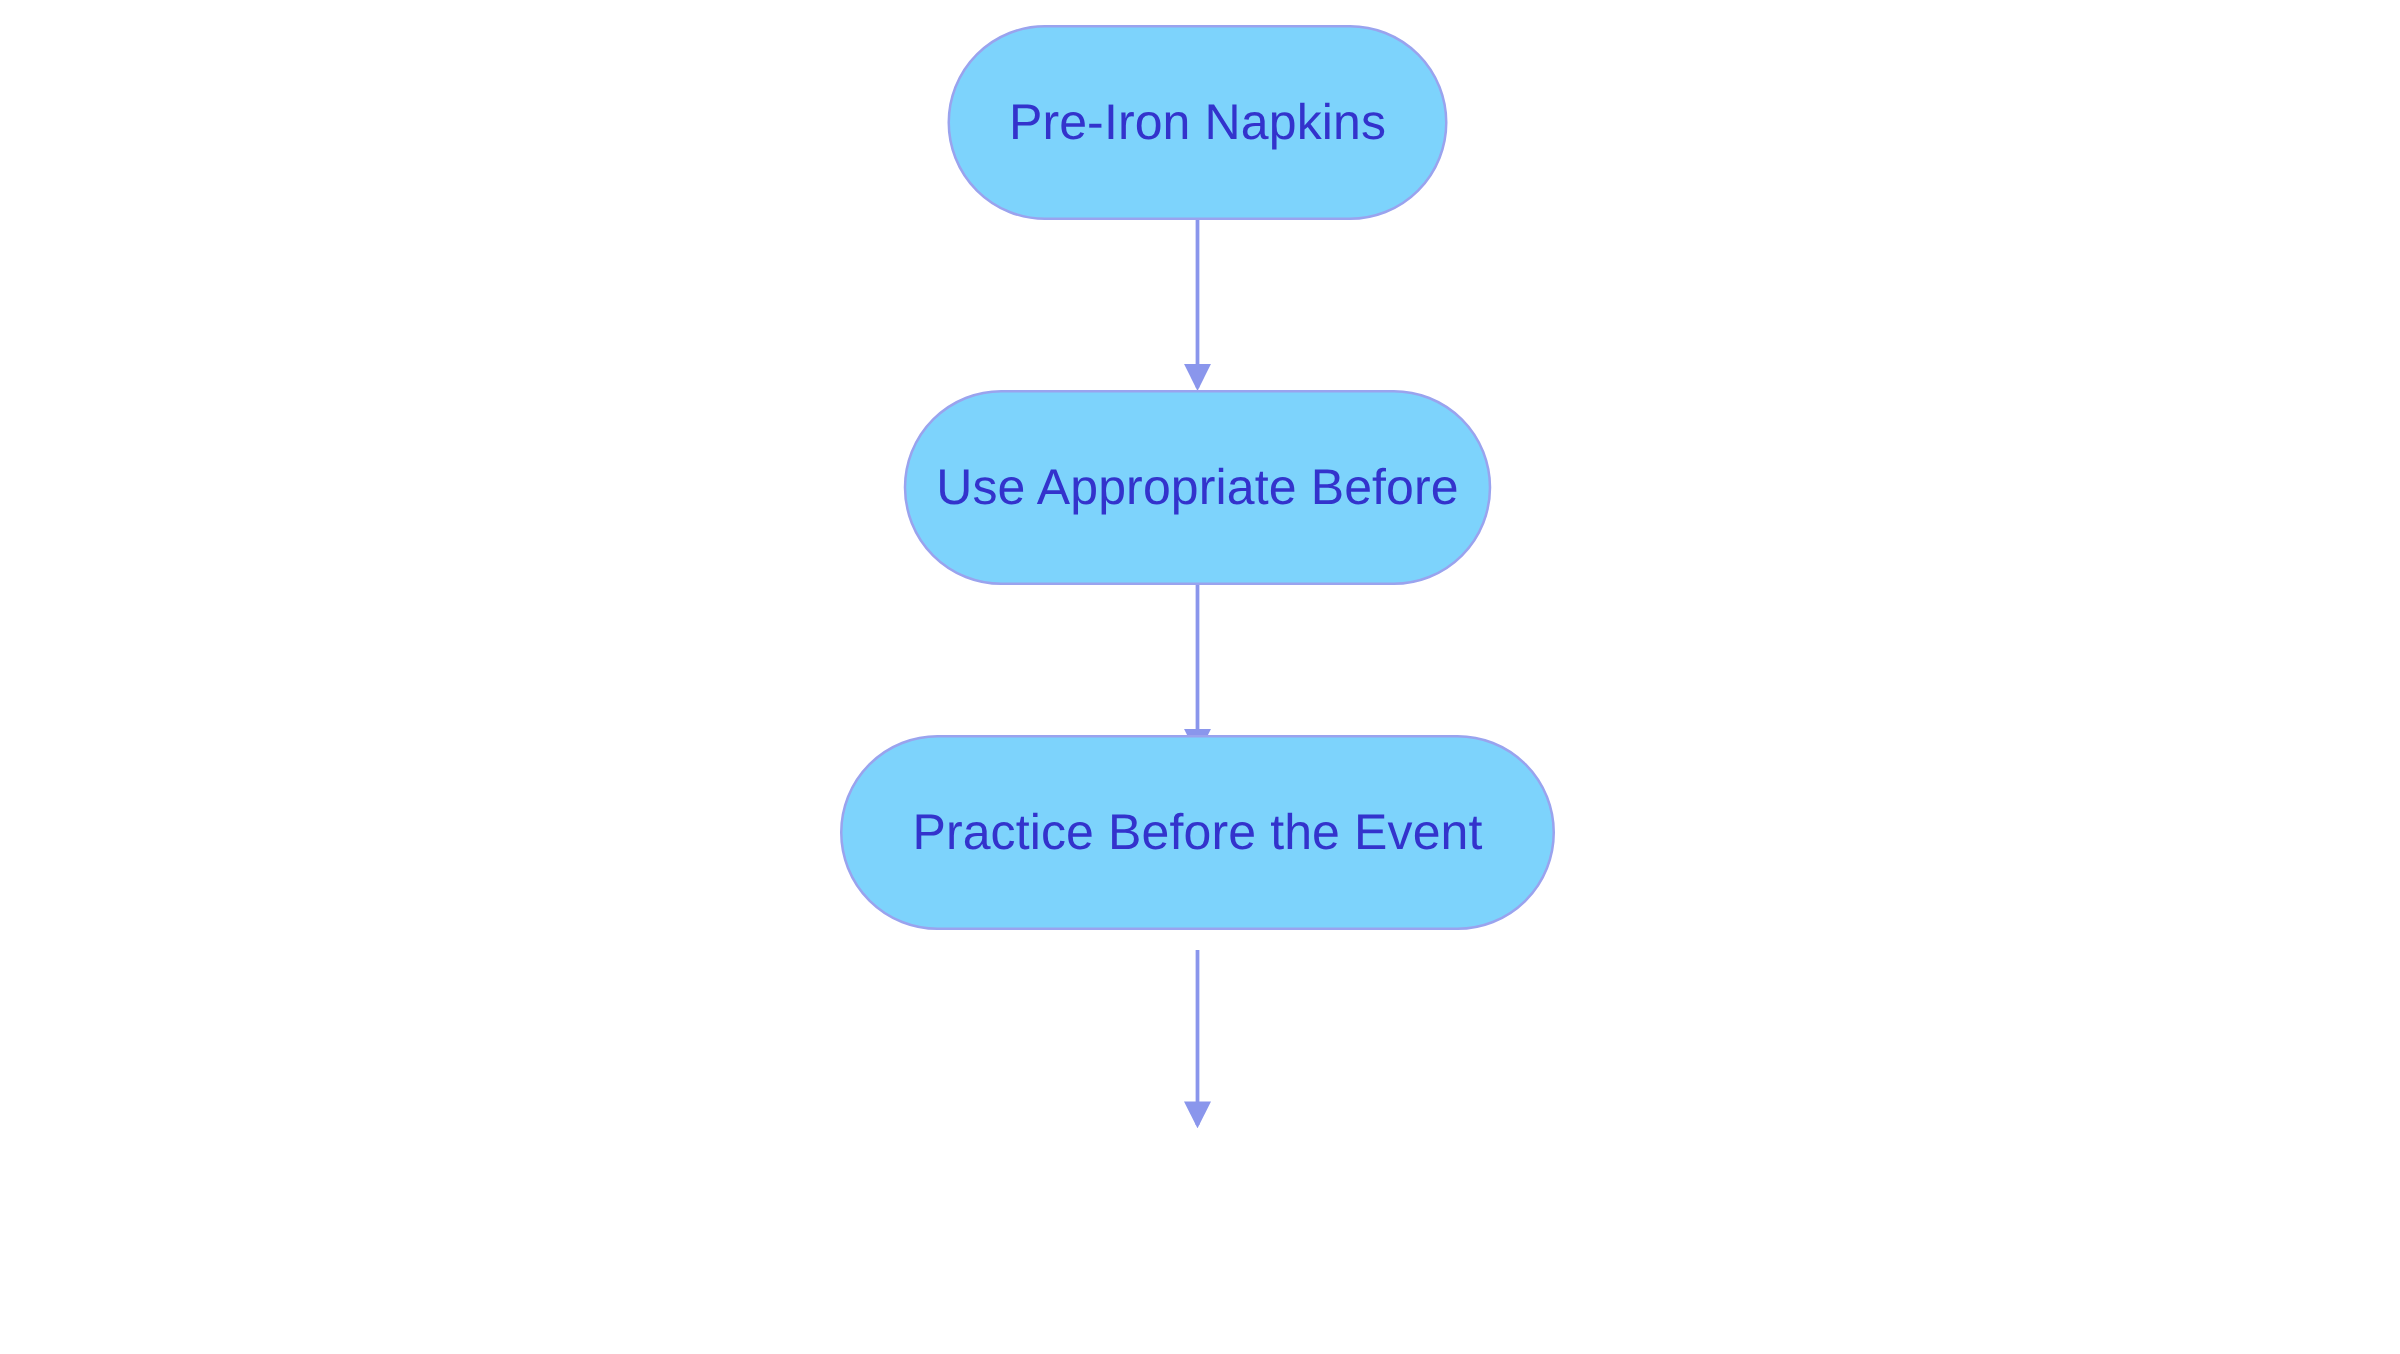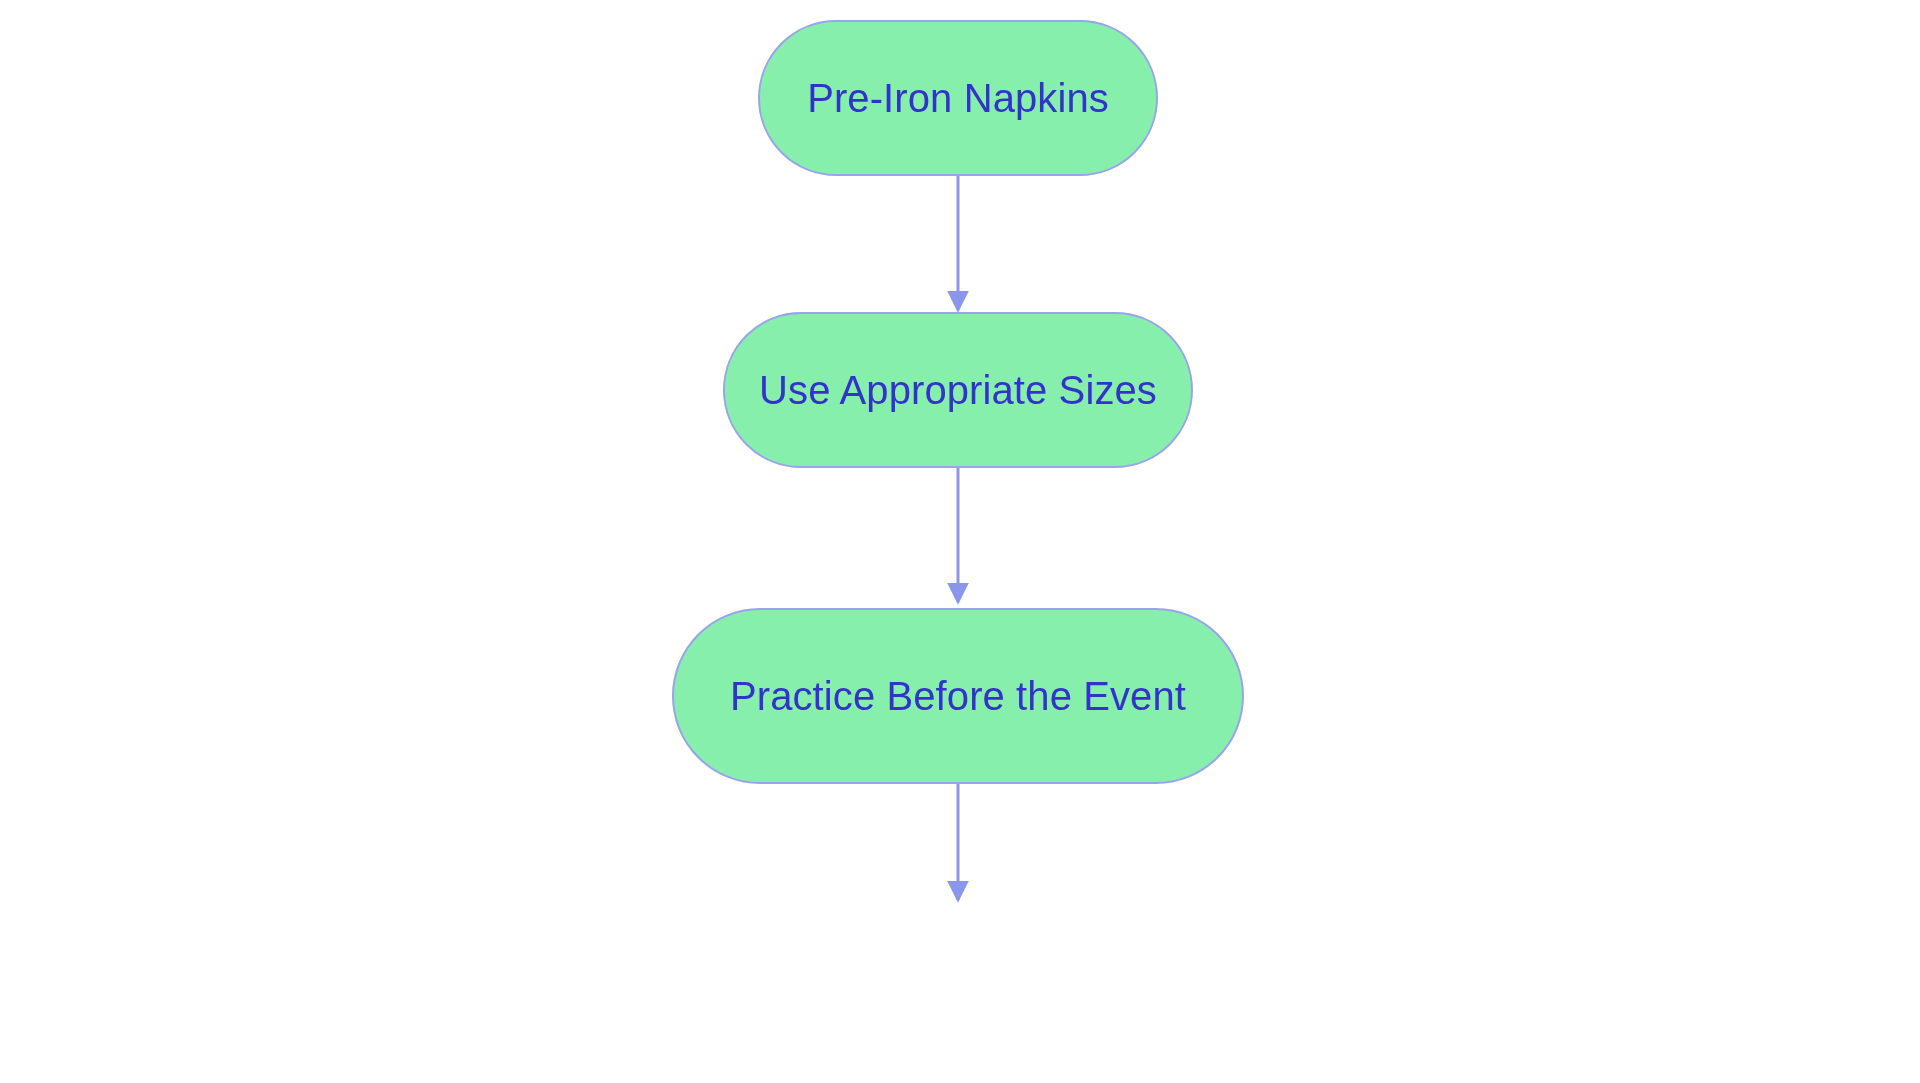--- a/index.html
+++ b/index.html
@@ -32,21 +32,21 @@
     pointer-events: none;
   }
 
   
   .node {
     position: absolute;
     box-sizing: border-box;
     display: flex;
     align-items: center;
     justify-content: center;
-    background: #86efac;
+    background: #7dd3fc;
     border: 2px solid #9aa3ee;
     border-radius: 9999px;
     transform: translateX(-50%);
   }
   .node-label {
     color: #3333cc;
     font-family: "Liberation Sans", "DejaVu Sans", sans-serif;
     font-size: 40px;
     font-weight: 400;
     line-height: 1;
@@ -72,21 +72,21 @@
     <line x1="958" y1="468" x2="958" y2="602" stroke="#8a96ec" stroke-width="3" marker-end="url(#arrowhead)"></line>
 
     <line x1="958" y1="760" x2="958" y2="900" stroke="#8a96ec" stroke-width="3" marker-end="url(#arrowhead)"></line>
   </svg>
 
   <div class="node" id="node-1" style="left:958px; top:20px; width:400px; height:156px;">
     <span class="node-label">Pre-Iron Napkins</span>
   </div>
 
   <div class="node" id="node-2" style="left:958px; top:312px; width:470px; height:156px;">
-    <span class="node-label">Use Appropriate Sizes</span>
+    <span class="node-label">Use Appropriate Before</span>
   </div>
 
-  <div class="node" id="node-3" style="left:958px; top:608px; width:572px; height:176px;">
+  <div class="node" id="node-3" style="left:958px; top:588px; width:572px; height:156px;">
     <span class="node-label">Practice Before the Event</span>
   </div>
 
 
 </div>
 
 </body></html>

